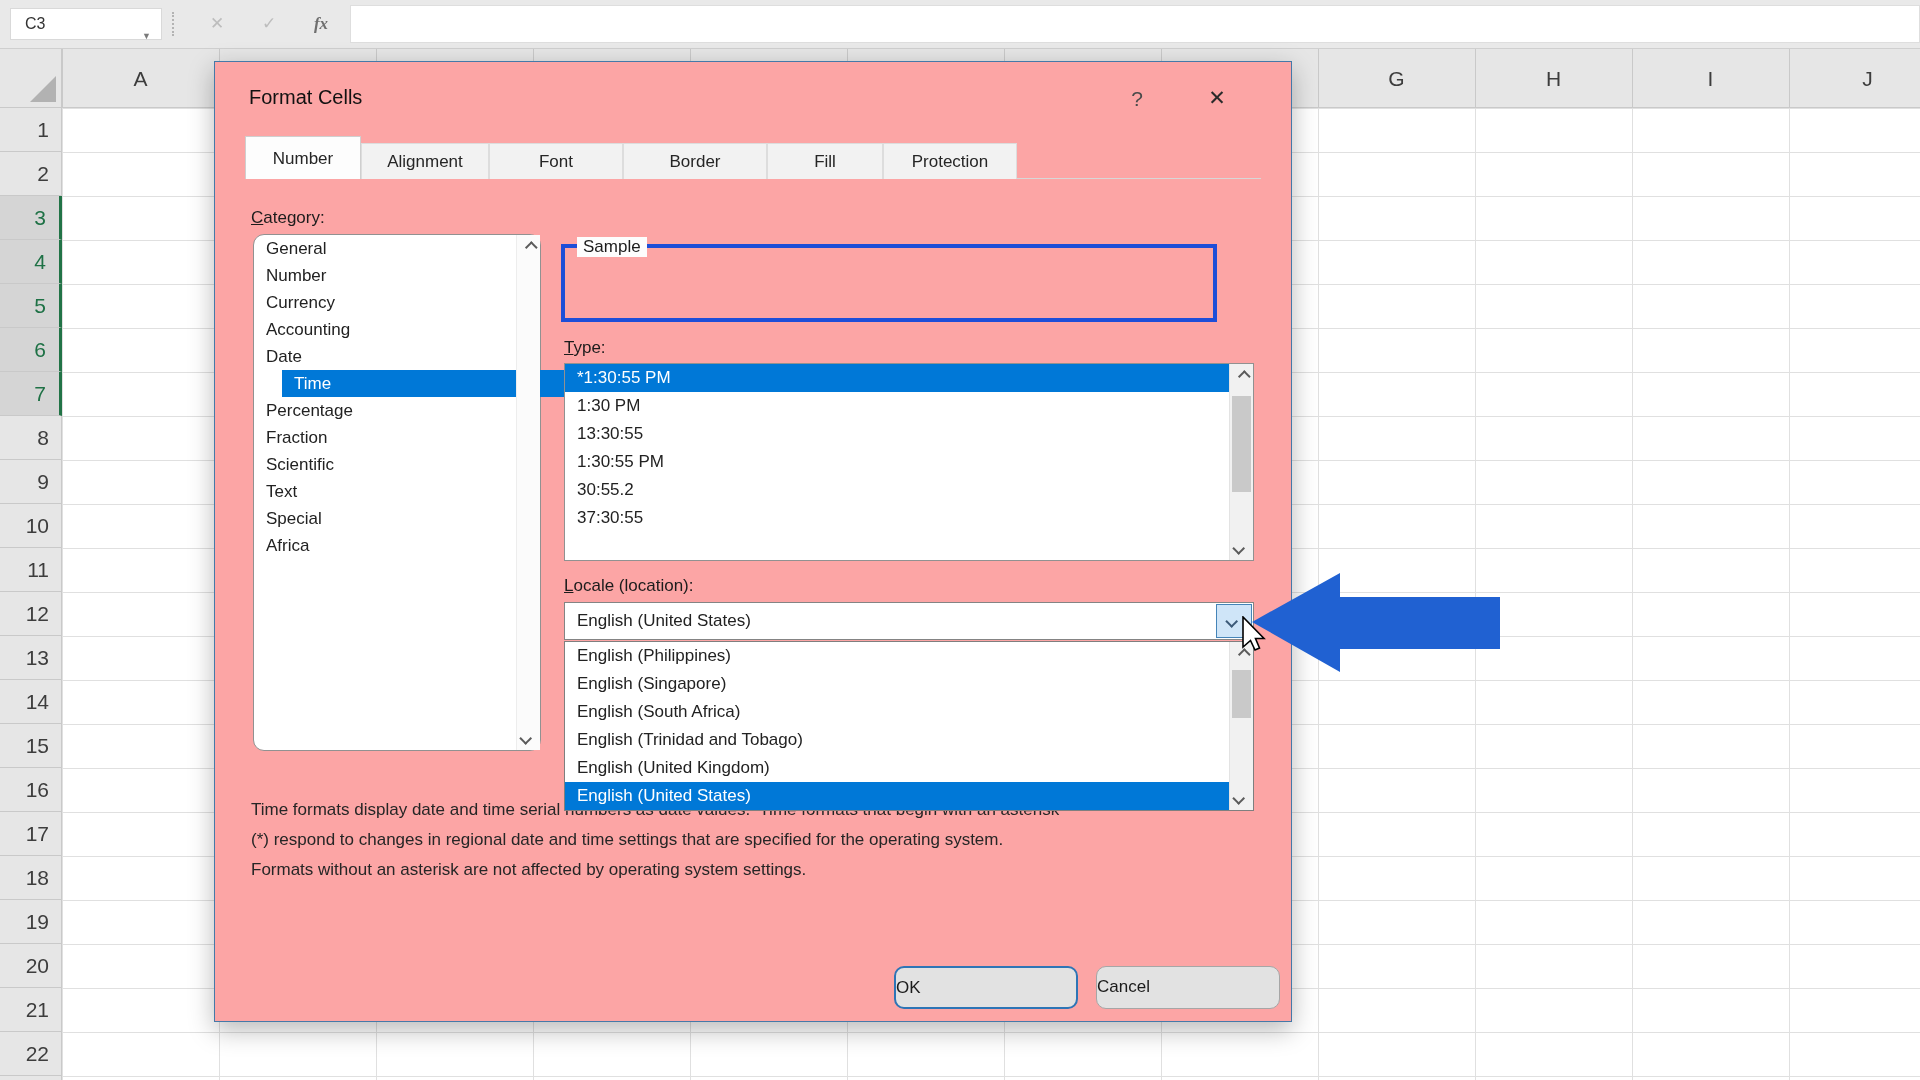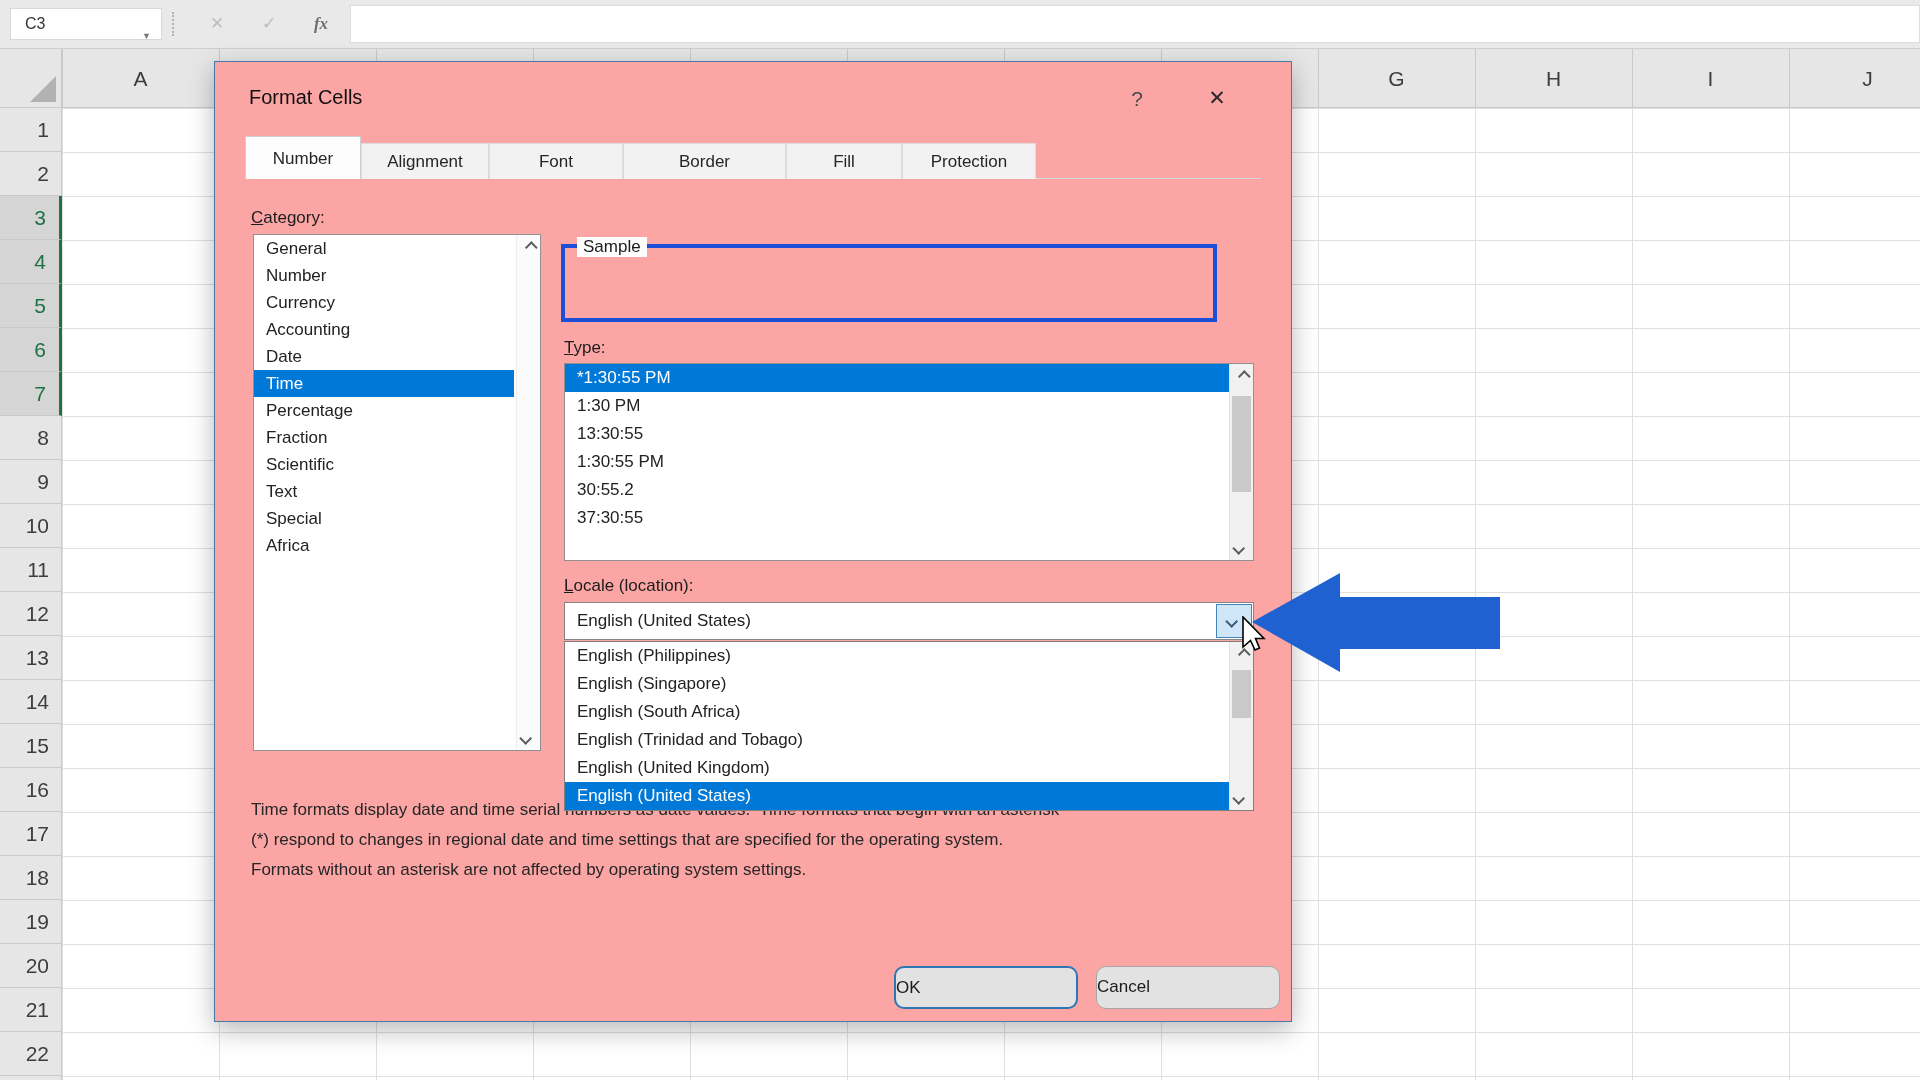--- a/index.html
+++ b/index.html
@@ -50,21 +50,21 @@
   .dlg-help { position:absolute; left:900px; top:20px; width:44px; height:34px; text-align:center;
     line-height:34px; font-size:21px; color:#4a4a4a; }
   .dlg-close { position:absolute; left:976px; top:18px; width:52px; height:36px; text-align:center;
     line-height:36px; font-size:21px; color:#2b2b2b; }
 
   .tabs { position:absolute; left:30px; top:77px; height:40px; display:flex; align-items:flex-end; }
   .tab-baseline { position:absolute; left:30px; right:30px; top:116px; height:1px; background:#d7d7d7; }
   .tab { height:36px; line-height:36px; text-align:center; font-size:17px; color:#262626;
     background:#f2f2f2; border:1px solid #ddd; border-bottom:none; }
   .tab:nth-child(1){width:116px}.tab:nth-child(2){width:128px}.tab:nth-child(3){width:134px}
-  .tab:nth-child(4){width:163px}.tab:nth-child(5){width:116px}.tab:nth-child(6){width:134px}
+  .tab:nth-child(4){width:144px}.tab:nth-child(5){width:116px}.tab:nth-child(6){width:134px}
   .tab.active { height:43px; line-height:43px; background:#fdfdfd; border:1px solid #cfcfcf;
     border-bottom:none; position:relative; z-index:3; }
 
   .mn::first-letter { text-decoration:underline; }
   .lbl { position:absolute; font-size:17px; color:#1c1c1c; }
 
   .listbox { position:absolute; background:#fff; border:1px solid #919191; }
   .li { height:27px; line-height:27px; padding-left:12px; font-size:17px; color:#222;
     white-space:nowrap; overflow:hidden; }
   .li.selected { background:#0078d7; color:#fff; }
@@ -173,27 +173,27 @@
   <div class="tabs">
     <div class="tab active">Number</div>
     <div class="tab">Alignment</div>
     <div class="tab">Font</div>
     <div class="tab">Border</div>
     <div class="tab">Fill</div>
     <div class="tab">Protection</div>
   </div>
 
   <div class="lbl mn" style="left:36px; top:146px;">Category:</div>
-  <div class="listbox" style="left:38px; top:172px; width:288px; height:517px;">
+  <div class="listbox" style="left:38px; top:172px; width:288px; height:517px;border-radius:11px;">
     <div class="li">General</div>
     <div class="li">Number</div>
     <div class="li">Currency</div>
     <div class="li">Accounting</div>
     <div class="li">Date</div>
-    <div class="li selected" style="width:260px;">Time</div>
+    <div class="li selected" style="width:292px;margin-left:28px;">Time</div>
     <div class="li">Percentage</div>
     <div class="li">Fraction</div>
     <div class="li">Scientific</div>
     <div class="li">Text</div>
     <div class="li">Special</div>
     <div class="li">Africa</div>
     <div class="sb flat">
       <div class="sb-btn up">
           <div class="chev up"></div>
         </div>

